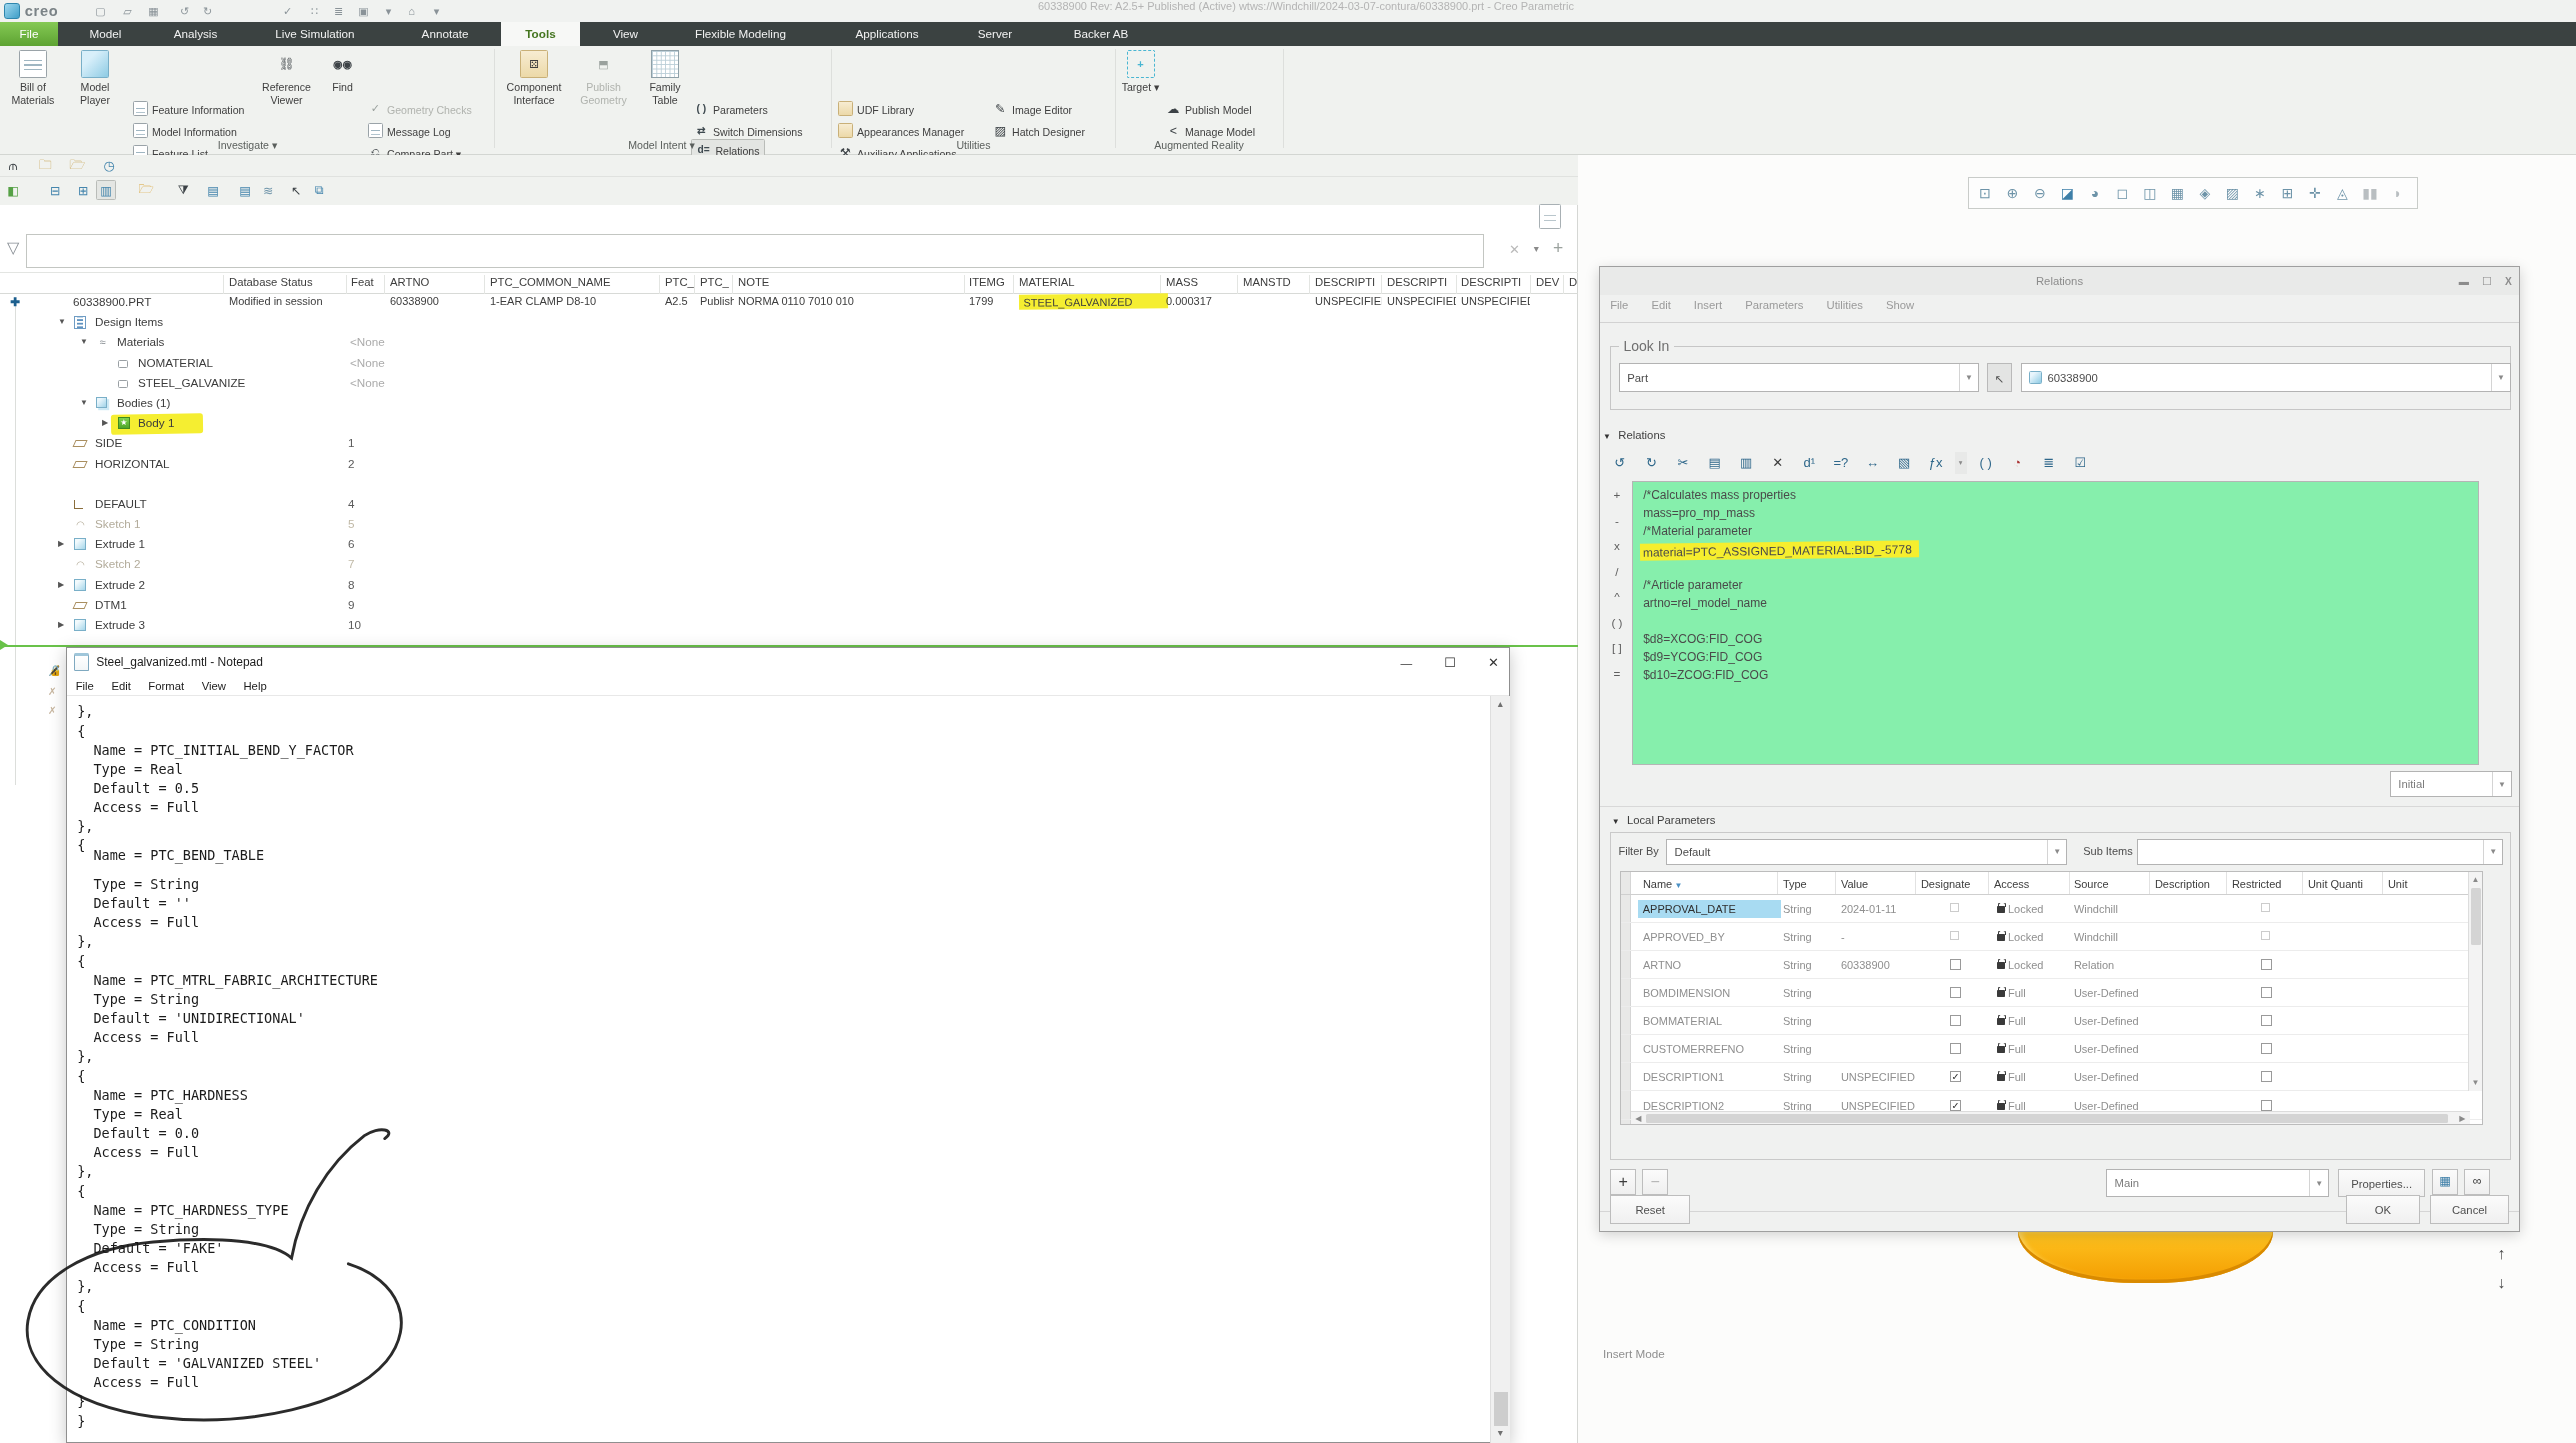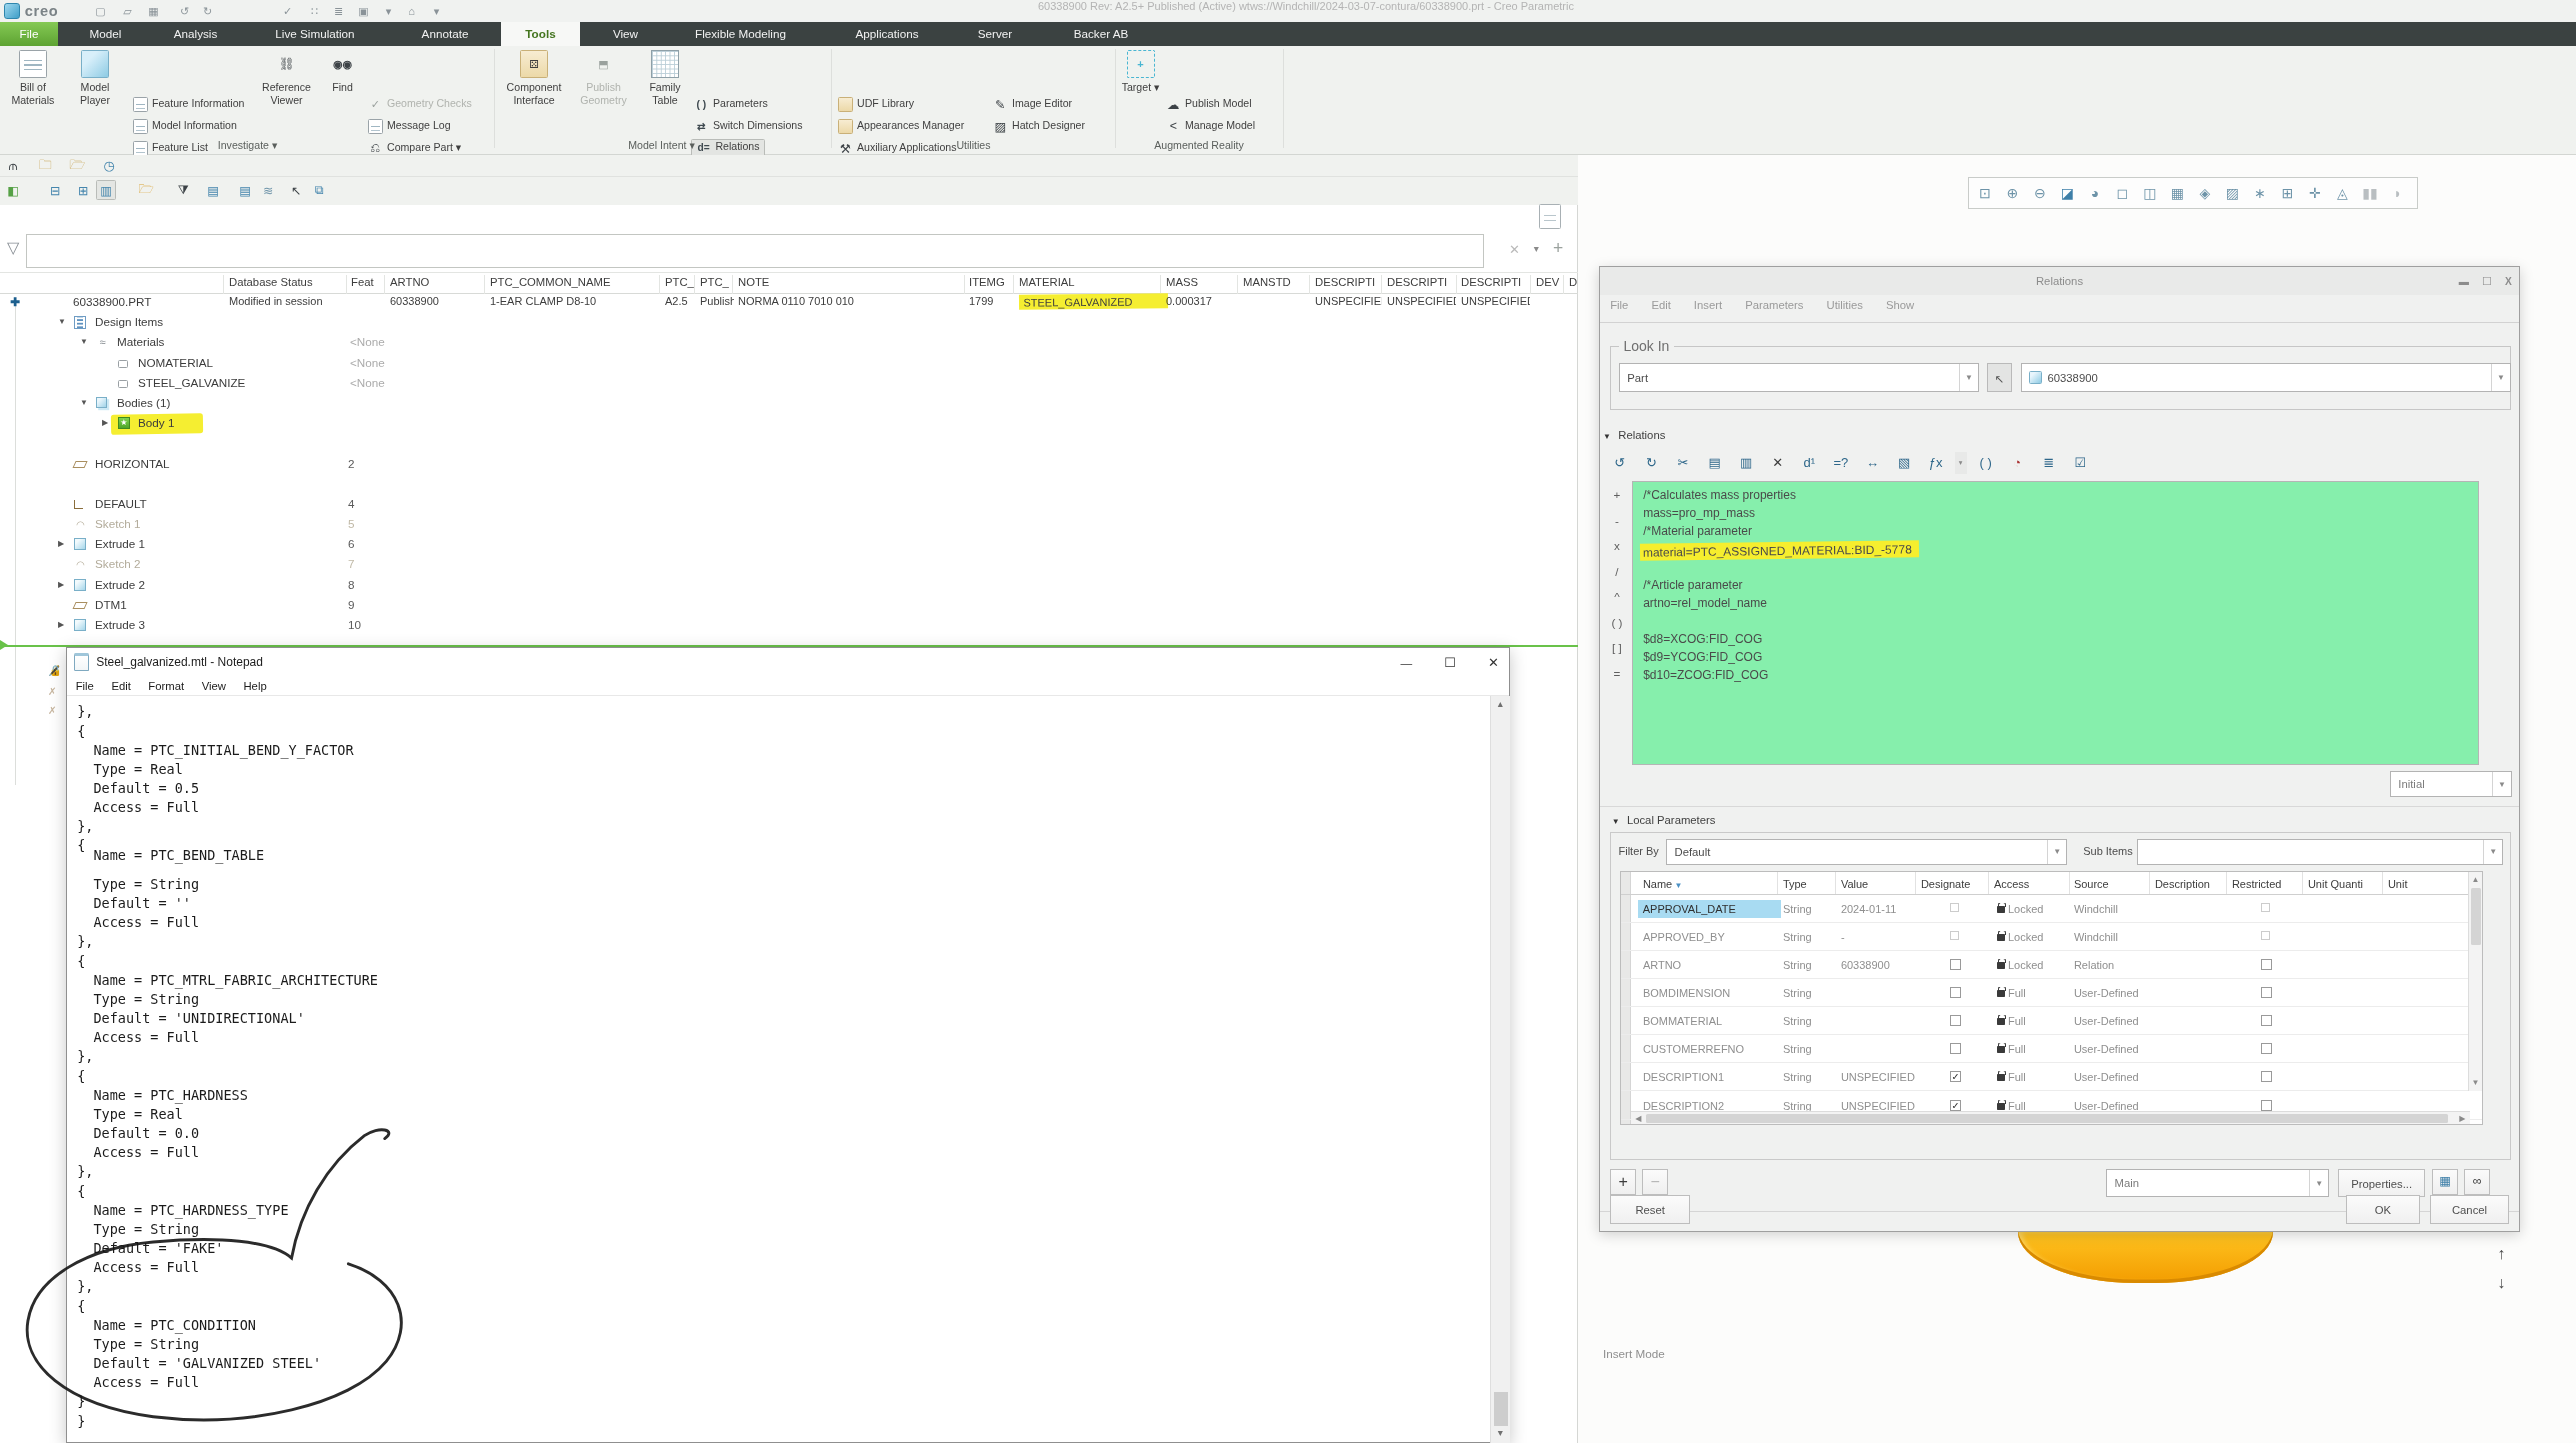--- a/index.html
+++ b/index.html
@@ -19,21 +19,21 @@
   #tabbar { left:0; top:22px; width:2576px; height:24px; background:#3b4241; }
   .tab { position:absolute; top:0; height:24px; color:#f2f2f2; font-size:11.7px; text-align:center; line-height:24px; white-space:nowrap; }
   .tab.file { background:linear-gradient(#85c954,#5da332); color:#fff; }
   .tab.active { background:#f7f8f6; color:#44751f; }
 
   #ribbon { left:0; top:46px; width:2576px; height:109px; background:#f0f2ef; border-bottom:0.7px solid #d3d6d2; }
   .rgsep { position:absolute; top:2.9px; width:0.7px; height:99px; background:#dddfdc; }
   .rgfoot { position:absolute; top:93px; font-size:10.6px; color:#5a5f5c; text-align:center; }
   .rb-big { position:absolute; top:4.4px; text-align:center; font-size:10.6px; color:#3f3f3f; line-height:12.4px; }
   .rb-big .ric { margin:0 auto 2.9px auto; width:28px; height:28px; }
-  .rb-small { position:absolute; height:19px; display:flex; align-items:flex-start; gap:4.4px; font-size:10.6px; color:#3f3f3f; white-space:nowrap; }
+  .rb-small { position:absolute; height:19px; display:flex; align-items:flex-end; gap:4.4px; font-size:10.6px; color:#3f3f3f; white-space:nowrap; }
   .rb-small .ric { width:14.6px; height:14.6px; flex:none; }
   .rb-small.pressed { background:#e3e5e2; border:0.7px solid #b9bcb8; border-radius:1.5px; padding:0 4.4px; }
   .rb-small.disabled, .rb-big.disabled { color:#b0b3ae; }
   .ric { display:flex; align-items:center; justify-content:center; font-size:11px; }
   .ic-page { background:#fff; border:0.7px solid #9aa3a8; border-radius:1.5px; background-image:repeating-linear-gradient(#fff 0 2.9px,#9fb6c2 2.9px 4.4px); background-size:70% 60%; background-position:center 55%; background-repeat:no-repeat; }
   .ic-cubeb { background:linear-gradient(135deg,#d8effa 30%,#8ecbe4); border:0.7px solid #79afc8; border-radius:1.5px; }
   .ic-bino { color:#3c4246; font-weight:bold; }
   .ic-tan { background:linear-gradient(#f7ecd2,#ecd9a8); border:0.7px solid #c9b078; border-radius:1.5px; }
   .ic-gray { color:#9aa19d; }
   .ic-txt { color:#3f4a50; font-weight:bold; font-size:10.2px; }
@@ -415,20 +415,25 @@
         <div class="tr-row" style="top: 101px;">
           <div class="tr-exp" style="left: 80px;">▼</div>
           <div class="tico bodies" style="left: 96px;"></div>
           <div class="tr-label" style="left: 117px;">Bodies (1)</div>
         </div>
         <div class="tr-row" style="top: 121px;">
           <div class="tr-exp" style="left: 102px;">▶</div>
           <div style="position: absolute; left: 111px; top: 0px; width: 92px; height: 19.7px; background: rgb(245, 238, 49); border-radius: 2.9px; transform: rotate(-1deg);"></div>
           <div class="tico body1" style="left: 118px;">★</div>
           <div class="tr-label" style="left: 138px;">Body 1</div>
+        </div>
+        <div class="tr-row" style="top: 141px;">
+          <div class="tico plane" style="left: 74px;"></div>
+          <div class="tr-label" style="left: 95px;">SIDE</div>
+          <div class="tr-num">1</div>
         </div>
         <div class="tr-row" style="top: 162px;">
           <div class="tico plane" style="left: 74px;"></div>
           <div class="tr-label" style="left: 95px;">HORIZONTAL</div>
           <div class="tr-num">2</div>
         </div>
         <div class="tr-row" style="top: 202px;">
           <div class="tico csys" style="left: 74px;"></div>
           <div class="tr-label" style="left: 95px;">DEFAULT</div>
           <div class="tr-num">4</div>

